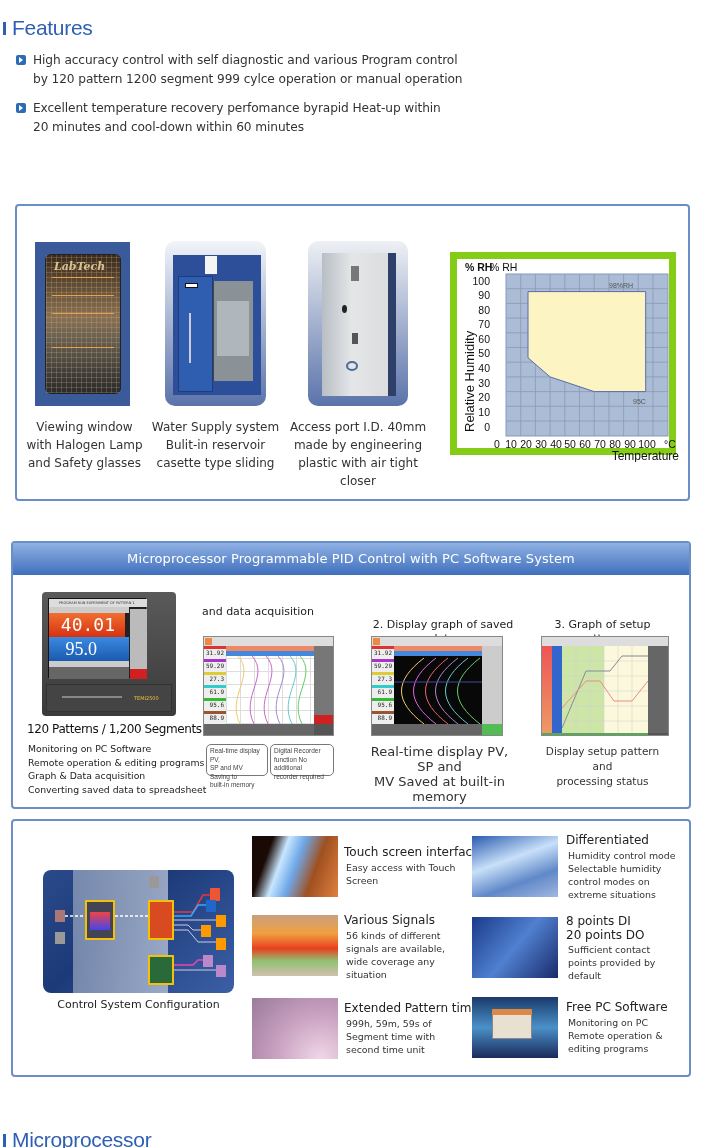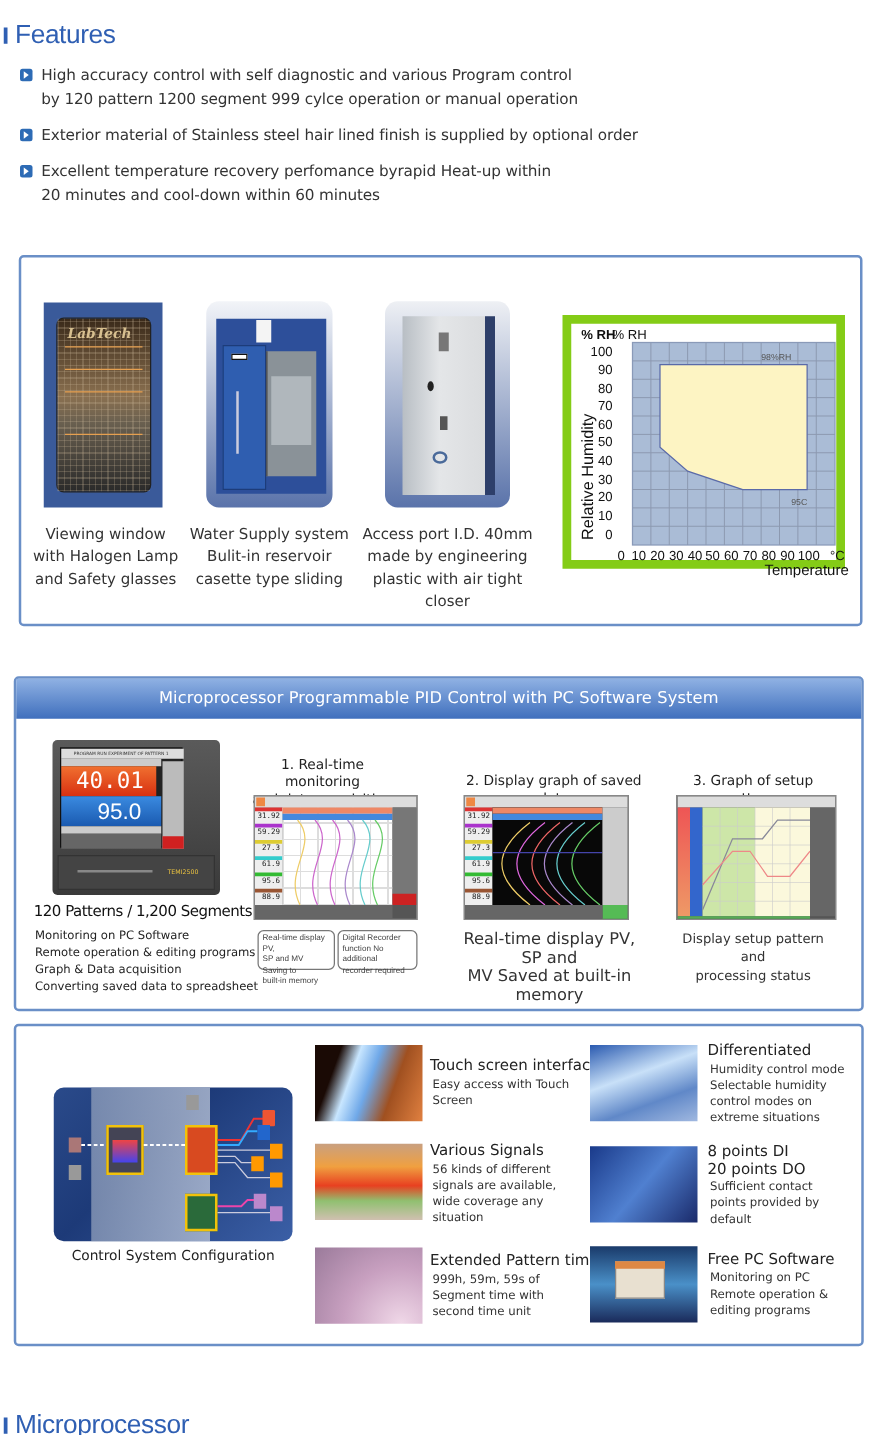--- a/index.html
+++ b/index.html
@@ -46,26 +46,20 @@
   <span class="bar"></span>
   <span>Features</span>
 </div>
 
 <div class="feature-list">
   <div class="feature-item">
     <span class="bullet"></span>
     <div>
         <div>High accuracy control with self diagnostic and various Program control</div>
         <div>by 120 pattern 1200 segment 999 cylce operation or manual operation</div>
-      </div>
-  </div>
-  <div class="feature-item">
-    <span class="bullet"></span>
-    <div>
-        <div>Exterior material of Stainless steel hair lined finish is supplied by optional order</div>
       </div>
   </div>
   <div class="feature-item">
     <span class="bullet"></span>
     <div>
         <div>Excellent temperature recovery perfomance byrapid Heat-up within</div>
         <div>20 minutes and cool-down within 60 minutes</div>
       </div>
   </div>
 </div>
@@ -181,41 +175,40 @@
 
 <div class="box" id="box2">
   <div class="banner">Microprocessor Programmable PID Control with PC Software System</div>
 </div>
 
 <div style="position:absolute;left:42px;top:592px;width:134px;height:124px;background:linear-gradient(#5a5a5a,#3a3a3a);border-radius:4px;">
   <div style="position:absolute;left:6px;top:6px;width:98px;height:80px;background:#222;border:1px solid #111;">
     <div style="position:absolute;left:0;top:0;width:98px;height:8px;background:#ddd;font-size:3.5px;line-height:8px;color:#333;padding-left:10px;overflow:hidden;">PROGRAM RUN EXPERIMENT OF PATTERN 1</div>
     <div style="position:absolute;left:0;top:8px;width:80px;height:6px;background:#ccc;"></div>
     <div style="position:absolute;left:0;top:14px;width:76px;height:24px;background:linear-gradient(#f07030,#d83010);color:#fff;font-family:'DejaVu Sans Mono',monospace;font-size:18px;line-height:24px;text-align:right;padding-right:10px;">40.01</div>
-    <div style="position:absolute;left:0;top:38px;width:80px;height:24px;background:linear-gradient(#3a8ae0,#1a5ab0);color:#fff;font-family:Liberation Sans, sans-serif;font-size:18px;line-height:24px;text-align:right;padding-right:16px;">95.0</div>
+    <div style="position:absolute;left:0;top:38px;width:80px;height:24px;background:linear-gradient(#3a8ae0,#1a5ab0);color:#fff;font-family:Liberation Serif, serif;font-size:18px;line-height:24px;text-align:right;padding-right:32px;">95.0</div>
     <div style="position:absolute;left:0;top:62px;width:80px;height:6px;background:#ccc;"></div>
     <div style="position:absolute;left:0;top:68px;width:80px;height:12px;background:#666;"></div>
     <div style="position:absolute;left:81px;top:10px;width:17px;height:70px;background:#bbb;"></div>
     <div style="position:absolute;left:81px;top:70px;width:17px;height:10px;background:#d02020;"></div>
   </div>
   <div style="position:absolute;left:4px;top:92px;width:126px;height:28px;background:#444;border:1px solid #333;"></div>
   <div style="position:absolute;left:20px;top:104px;width:60px;height:2px;background:#888;"></div>
   <div style="position:absolute;left:92px;top:103px;font-size:5px;color:#e8c040;">TEMI2500</div>
 </div>
 
 <div style="position:absolute;left:27px;top:722px;font-size:12px;color:#111;letter-spacing:-0.4px;">120 Patterns / 1,200 Segments</div>
 <div class="small-text" style="left:28px;top:742px;font-size:9.3px;">
   <div>Monitoring on PC Software</div>
   <div>Remote operation &amp; editing programs</div>
   <div>Graph &amp; Data acquisition</div>
   <div>Converting saved data to spreadsheet</div>
 </div>
 
 <div class="step-title" style="left:198px;top:605px;width:120px;">
-  <div>1. Real-time monitoring</div>
   <div>and data acquisition</div>
 </div>
 <div class="screen" style="left:203px;top:636px;width:131px;height:100px;">
   <div style="position:absolute;left:0;top:0;width:131px;height:9px;background:#ddd;"></div>
   <div style="position:absolute;left:1px;top:1px;width:7px;height:7px;background:#e84;"></div>
   <div style="position:absolute;left:0;top:9px;width:22px;height:78px;background:#eee;font-family:'DejaVu Sans Mono',monospace;font-size:6px;color:#222;">
     <div style="height:13px;border-top:3px solid #d33;text-align:right;padding-right:2px;">31.92</div>
     <div style="height:13px;border-top:3px solid #a3c;text-align:right;padding-right:2px;">59.29</div>
     <div style="height:13px;border-top:3px solid #dc3;text-align:right;padding-right:2px;">27.3</div>
     <div style="height:13px;border-top:3px solid #3cc;text-align:right;padding-right:2px;">61.9</div>

